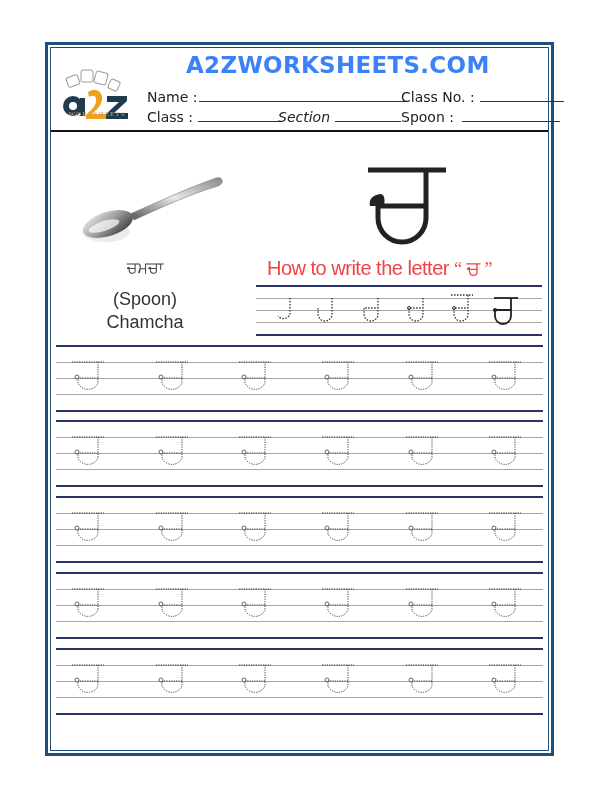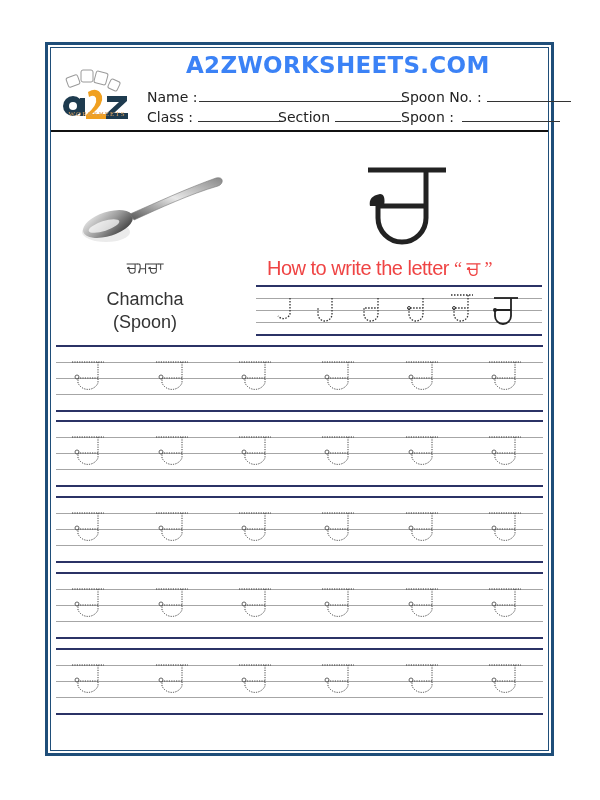--- a/index.html
+++ b/index.html
@@ -54,26 +54,26 @@
   <path d="M52 30 h20 v5 l-13 12 h14 v6 h-22 v-5 l13 -12 h-12z" fill="#1e3b4f"></path>
 </svg>
 <div class="logo-sub">WORKSHEETS</div>
 
 <div class="site-title">A2ZWORKSHEETS.COM</div>
 
 <div class="field" style="left:147px; top:89px;">
   <span>Name :</span><span class="line" style="width:206px;"></span>
 </div>
 <div class="field" style="left:401px; top:89px;">
-  <span>Spoon No. :</span><span class="line" style="width:84px; margin-left:5px;"></span>
+  <span>Class No. :</span><span class="line" style="width:84px; margin-left:5px;"></span>
 </div>
 <div class="field" style="left:147px; top:109px;">
   <span>Class :</span><span class="line" style="width:84px; margin-left:5px;"></span>
 </div>
-<div class="field" style="left:278px; top:109px;">
+<div class="field" style="left:278px; top:109px;font-style:italic;">
   <span>Section</span><span class="line" style="width:66px; margin-left:5px;"></span>
 </div>
 <div class="field" style="left:401px; top:109px;">
   <span>Spoon :</span><span class="line" style="width:98px; margin-left:8px;"></span>
 </div>
 
 <div class="header-rule"></div>
 
 <svg class="spoon" viewBox="0 0 150 80">
   <defs>
@@ -89,22 +89,22 @@
     </linearGradient>
   </defs>
   <ellipse cx="28" cy="60" rx="24" ry="10" fill="#d8d8d8" opacity="0.5"></ellipse>
   <ellipse cx="30" cy="52" rx="26" ry="12" transform="rotate(-18 30 52)" fill="url(#bowl)"></ellipse>
   <ellipse cx="26" cy="54" rx="16" ry="5" transform="rotate(-18 26 54)" fill="#ffffff" opacity="0.7"></ellipse>
   <path d="M52 42 C 80 30, 110 16, 138 6 C 146 4, 146 12, 140 14 C 112 22, 82 36, 56 48 Z" fill="url(#handle)" stroke="#777" stroke-width="0.6"></path>
 </svg>
 
 <div class="word-gurmukhi">ਚਮਚਾ</div>
 <div class="word-roman">
+  <div>(Spoon)</div>
   <div>Chamcha</div>
-  <div>(Spoon)</div>
 </div>
 
 <svg class="big-letter" viewBox="0 0 90 82">
   <line x1="6" y1="4" x2="84" y2="4" stroke="#222" stroke-width="5"></line>
   <path d="M64 4 V52 A24 24 0 0 1 16 52 V40 H64" fill="none" stroke="#222" stroke-width="5"></path>
   <path d="M8 40 Q6 30 18 28 Q24 28 22 40 Z" fill="#222"></path>
 </svg>
 
 <div class="how-to">
   <span>How to write the letter</span>

